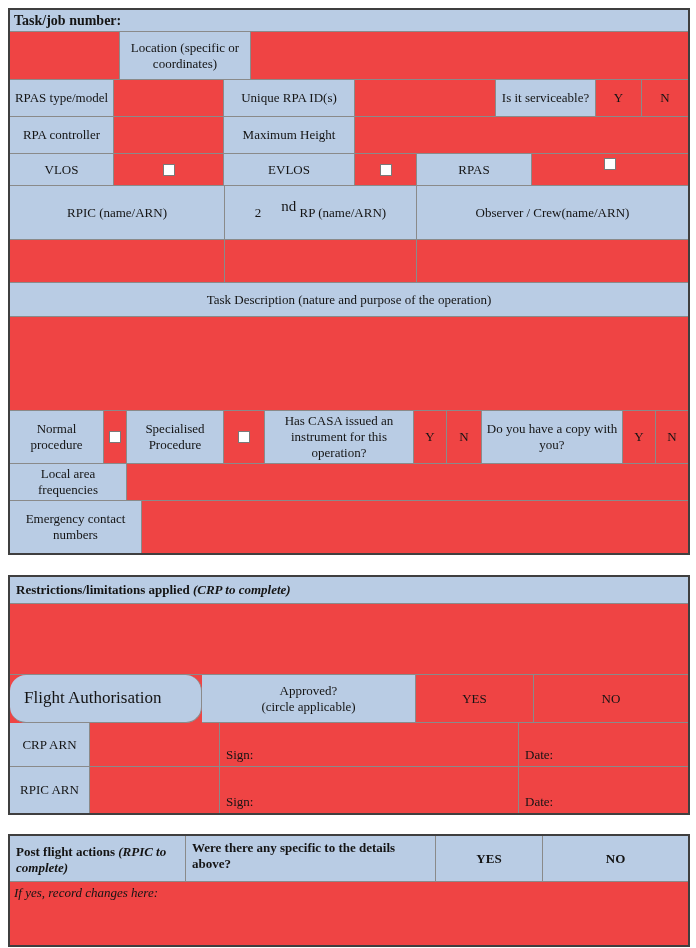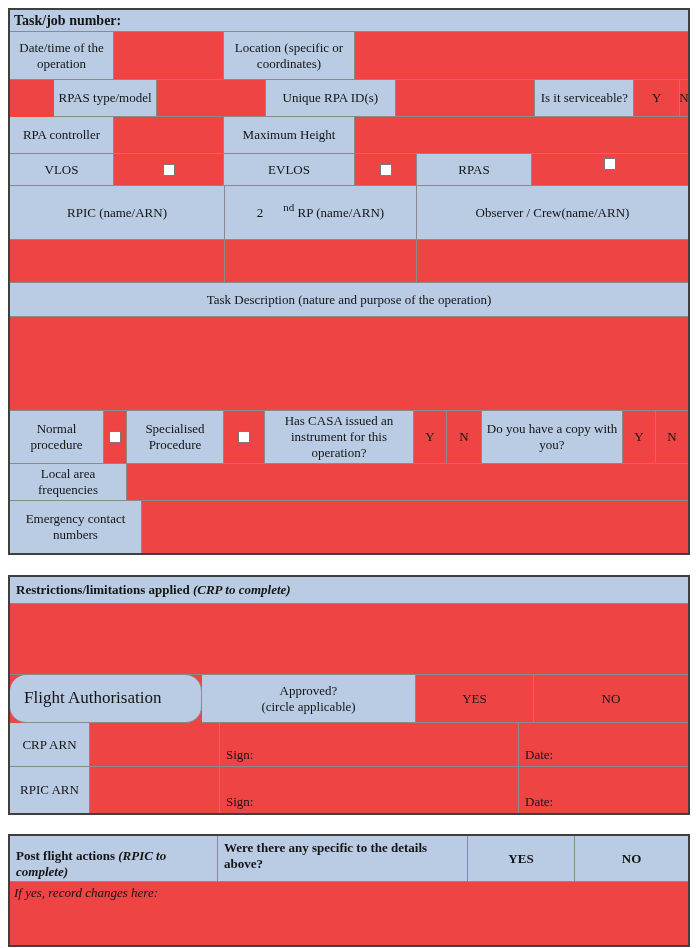--- a/index.html
+++ b/index.html
@@ -39,42 +39,41 @@
   .ital{font-style:italic;}
   .hdr{font-size:14px;font-weight:bold;}
   .big{font-size:17px;}
   .chk{
     width:10px;height:10px;
     border:1px solid #7a7a7a;
     background:#fff;
     display:inline-block;
   }
   .chktop{margin-top:3px;}
-  sup{font-size:11px;line-height:0;margin-left:20px;}
+  sup{font-size:15px;line-height:0;margin-left:20px;}
 </style>
 </head>
 <body>
 
 <div class="page">
 
   <div class="tbl">
 
     <div class="row" style="height:22px;">
       <div class="cell blue leftal hdr" style="flex:1;">Task/job number:</div>
     </div>
 
     <div class="row" style="height:48px;">
-      <div class="cell blue" style="width:104px;">Date/time of the operation</div>
       <div class="cell" style="width:110px;"></div>
       <div class="cell blue" style="width:131px;">Location (specific or coordinates)</div>
       <div class="cell" style="flex:1;"></div>
     </div>
 
     <div class="row" style="height:37px;">
-      <div class="cell blue" style="width:104px;margin-left:44px;">RPAS type/model</div>
+      <div class="cell blue" style="width:104px;">RPAS type/model</div>
       <div class="cell" style="width:110px;"></div>
       <div class="cell blue" style="width:131px;">Unique RPA ID(s)</div>
       <div class="cell" style="width:141px;"></div>
       <div class="cell blue" style="width:100px;">Is it serviceable?</div>
       <div class="cell" style="width:46px;">Y</div>
       <div class="cell" style="flex:1;">N</div>
     </div>
 
     <div class="row" style="height:37px;">
       <div class="cell blue" style="width:104px;">RPA controller</div>
@@ -182,21 +181,21 @@
       <div class="cell" style="width:130px;"></div>
       <div class="cell leftal bottomal" style="width:299px;">Sign:</div>
       <div class="cell leftal bottomal" style="flex:1;">Date:</div>
     </div>
 
   </div>
 
   <div class="tbl tbl3">
 
     <div class="row" style="height:46px;">
-      <div class="cell blue leftal" style="width:208px;padding-left:6px;align-items:flex-end;padding-top:4px;">
+      <div class="cell blue leftal" style="width:176px;padding-left:6px;align-items:center;padding-top:4px;">
         <span><span class="bold">Post flight actions </span><span class="bold ital">(RPIC to complete)</span></span>
       </div>
       <div class="cell blue leftal bold" style="width:250px;padding-left:6px;align-items:flex-start;padding-top:4px;">Were there any specific to the details above?</div>
       <div class="cell blue bold" style="width:107px;">YES</div>
       <div class="cell blue bold" style="flex:1;">NO</div>
     </div>
 
     <div class="row" style="height:63px;">
       <div class="cell leftal topal ital" style="flex:1;padding-top:3px;font-style:italic;">If yes, record changes here:</div>
     </div>

